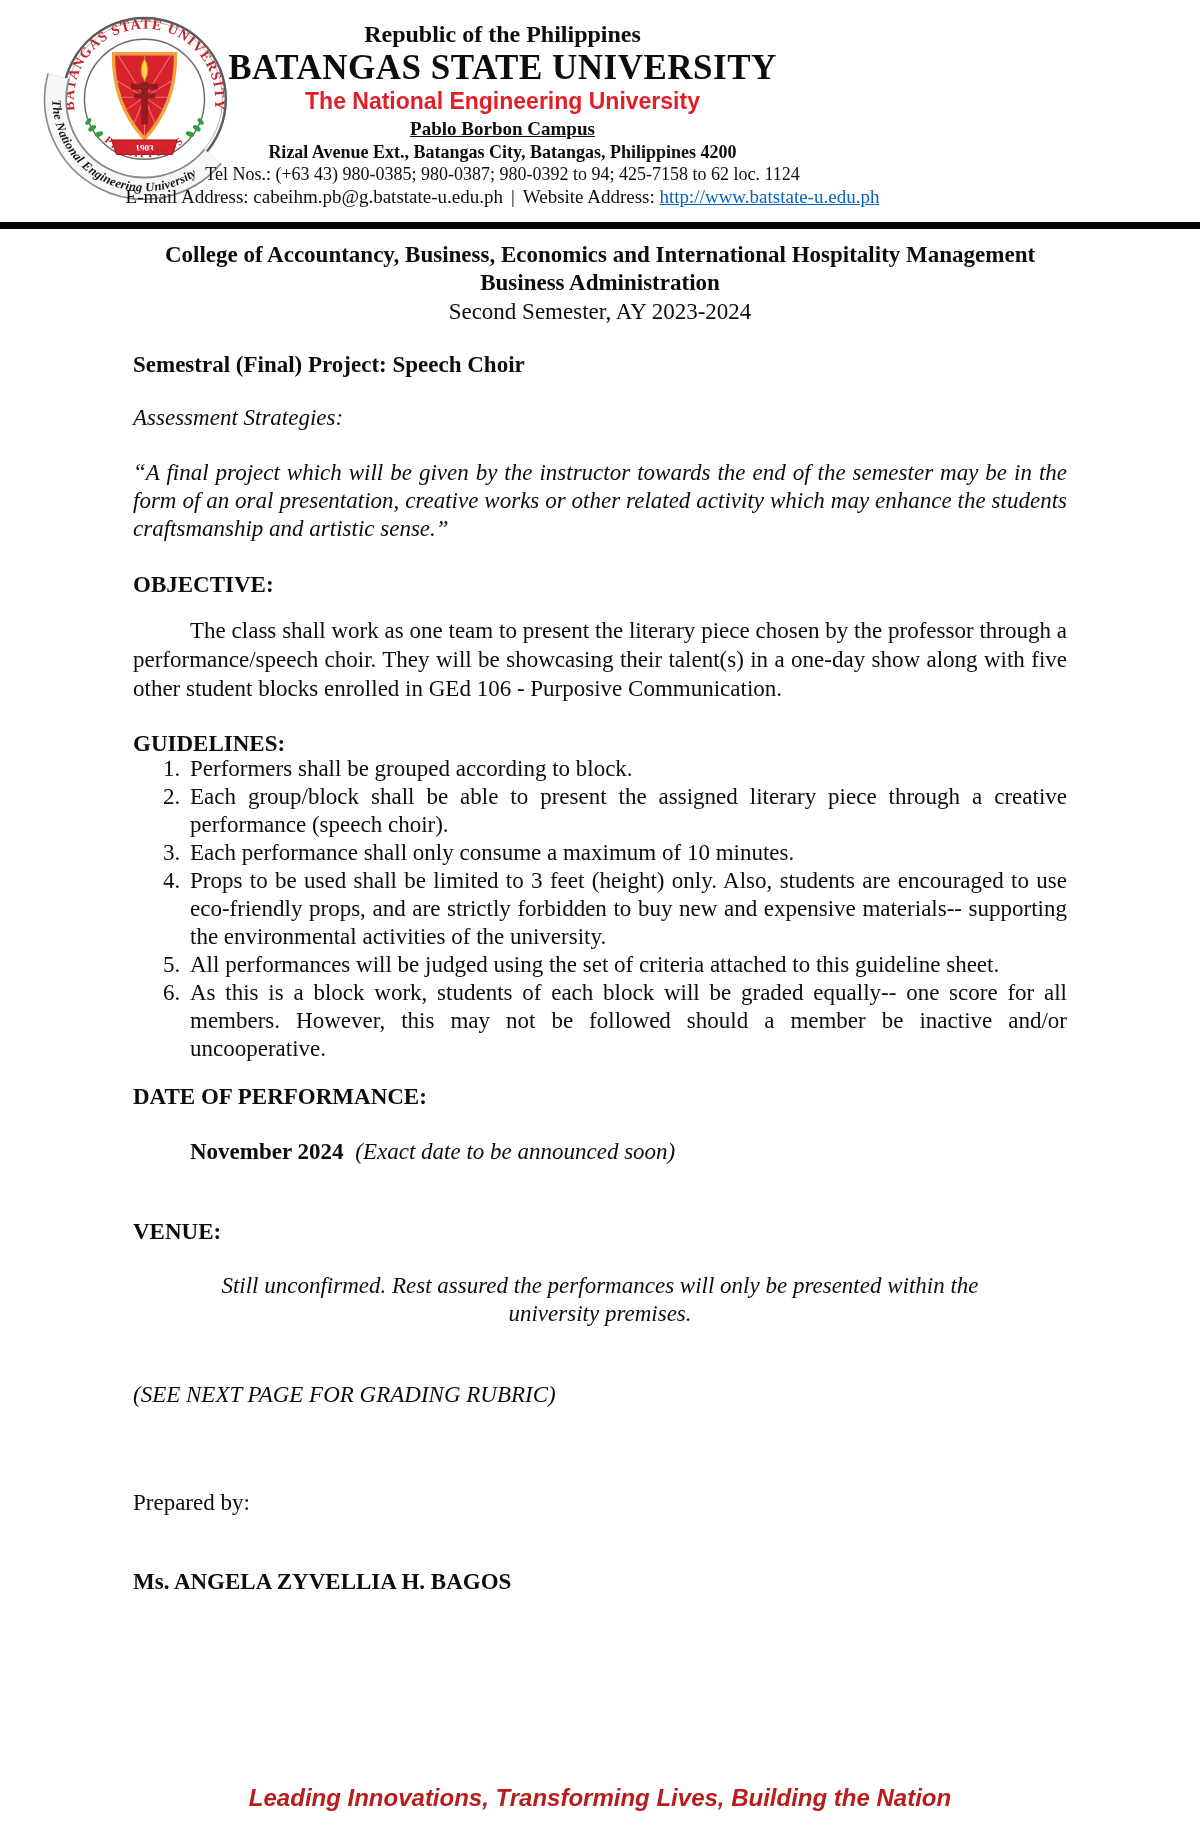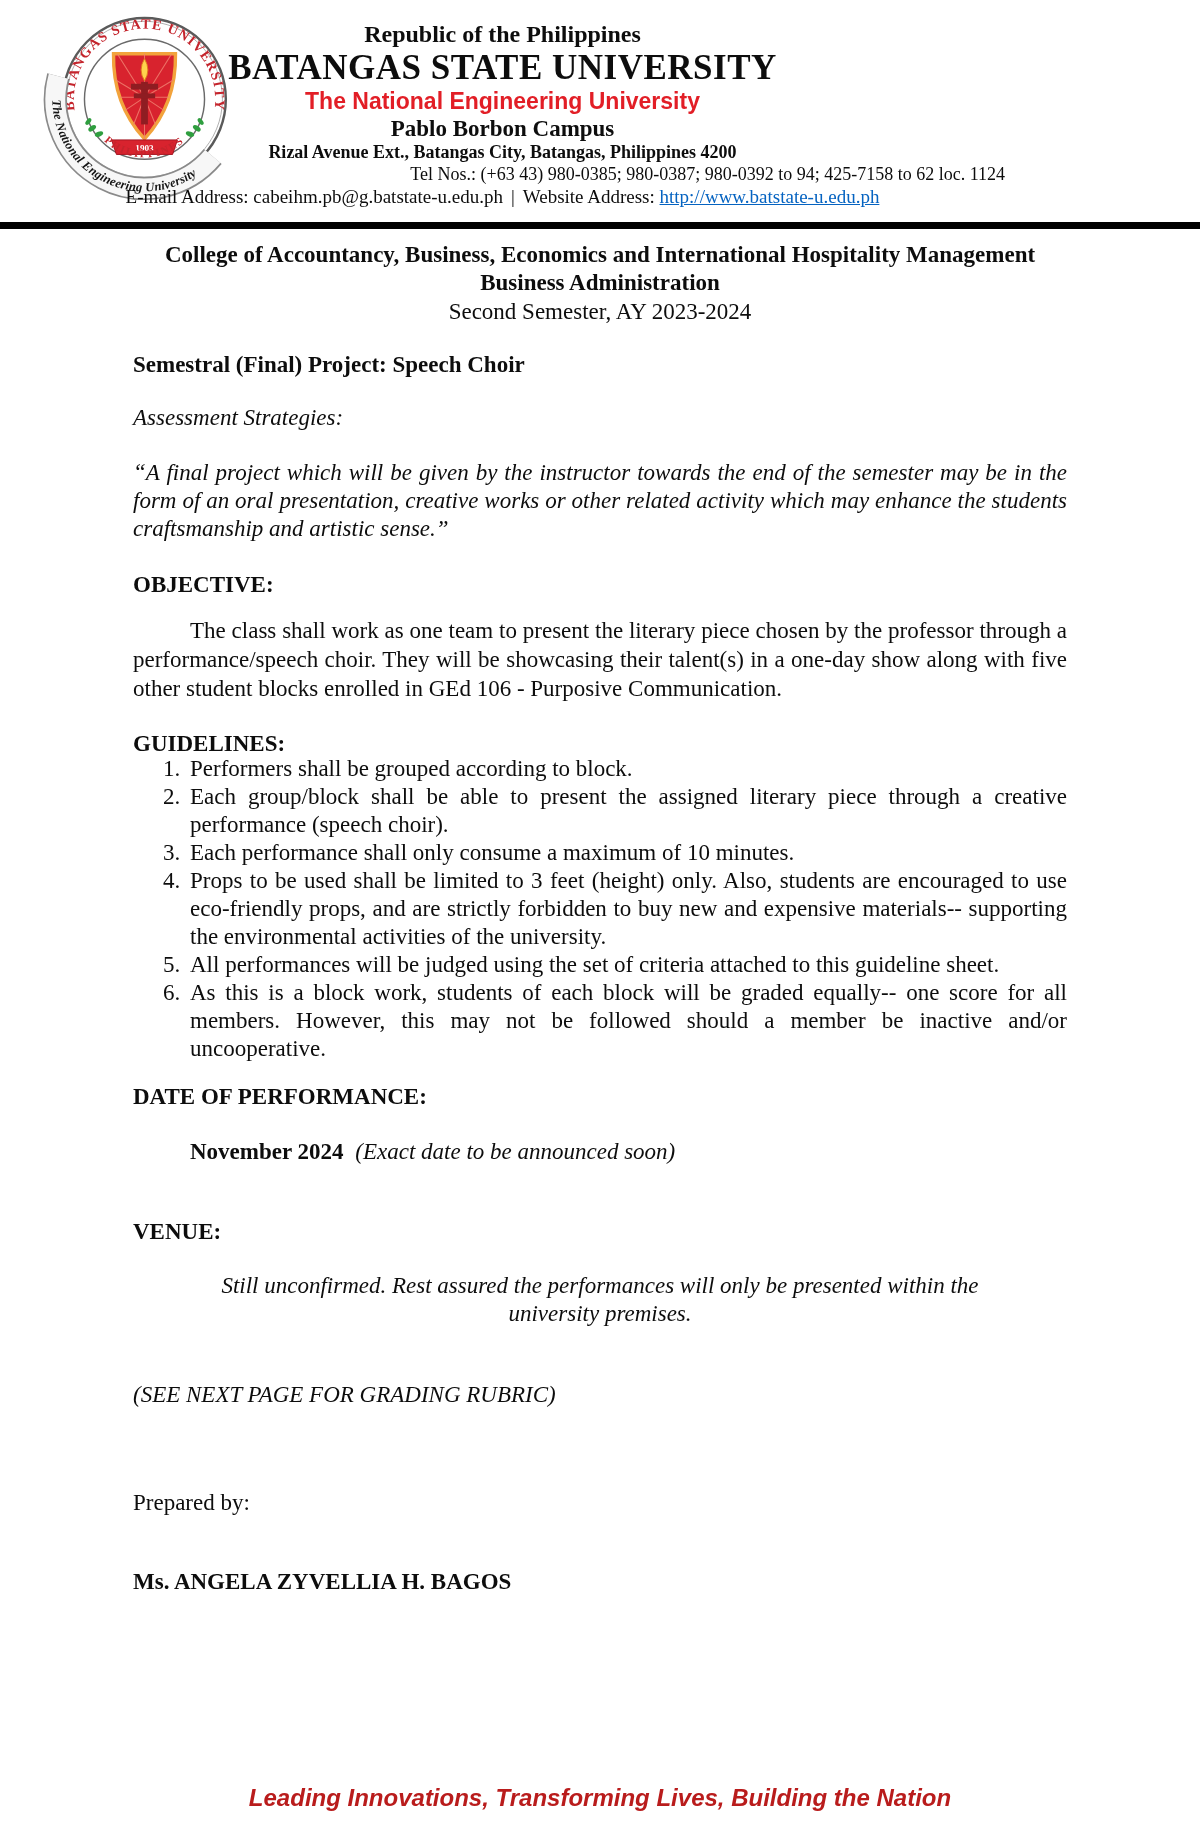--- a/index.html
+++ b/index.html
@@ -11,23 +11,23 @@
     color:#0d0d0d;
     overflow:hidden;
   }
   
   .header{position:relative;height:222px;}
   .seal{position:absolute;left:38px;top:10px;}
   .header-text{position:absolute;left:0;top:20px;width:1005px;text-align:center;}
   .h-country{font-size:24px;line-height:28px;font-weight:bold;}
   .h-univ{font-size:35px;line-height:40px;font-weight:bold;letter-spacing:.5px;}
   .h-tagline{font-family:"Liberation Sans",sans-serif;font-size:23px;line-height:27px;font-weight:bold;color:#e21e26;}
-  .h-campus{font-size:23px;line-height:27px;font-weight:bold;}
+  .h-campus{font-size:19px;line-height:27px;font-weight:bold;text-decoration:underline;}
   .h-address{font-size:18px;line-height:21px;font-weight:bold;}
-  .h-tel{font-size:18px;line-height:22px;text-align:right;}
+  .h-tel{font-size:18px;line-height:22px;}
   .h-email{font-size:19px;line-height:24px;}
   .h-email .sep{margin:0 8px;}
   .h-email a{color:#0563c1;text-decoration:underline;cursor:pointer;}
   .rule{height:7px;background:#000;width:100%;}
   
   .content{padding:12px 133px 0 133px;font-size:23px;}
   .content > *{margin:0;}
   .college{font-weight:bold;text-align:center;line-height:28px;}
   .doc-title{font-weight:bold;text-align:center;line-height:30px;margin-top:22px;}
   .doc-sem{text-align:center;line-height:30px;}

